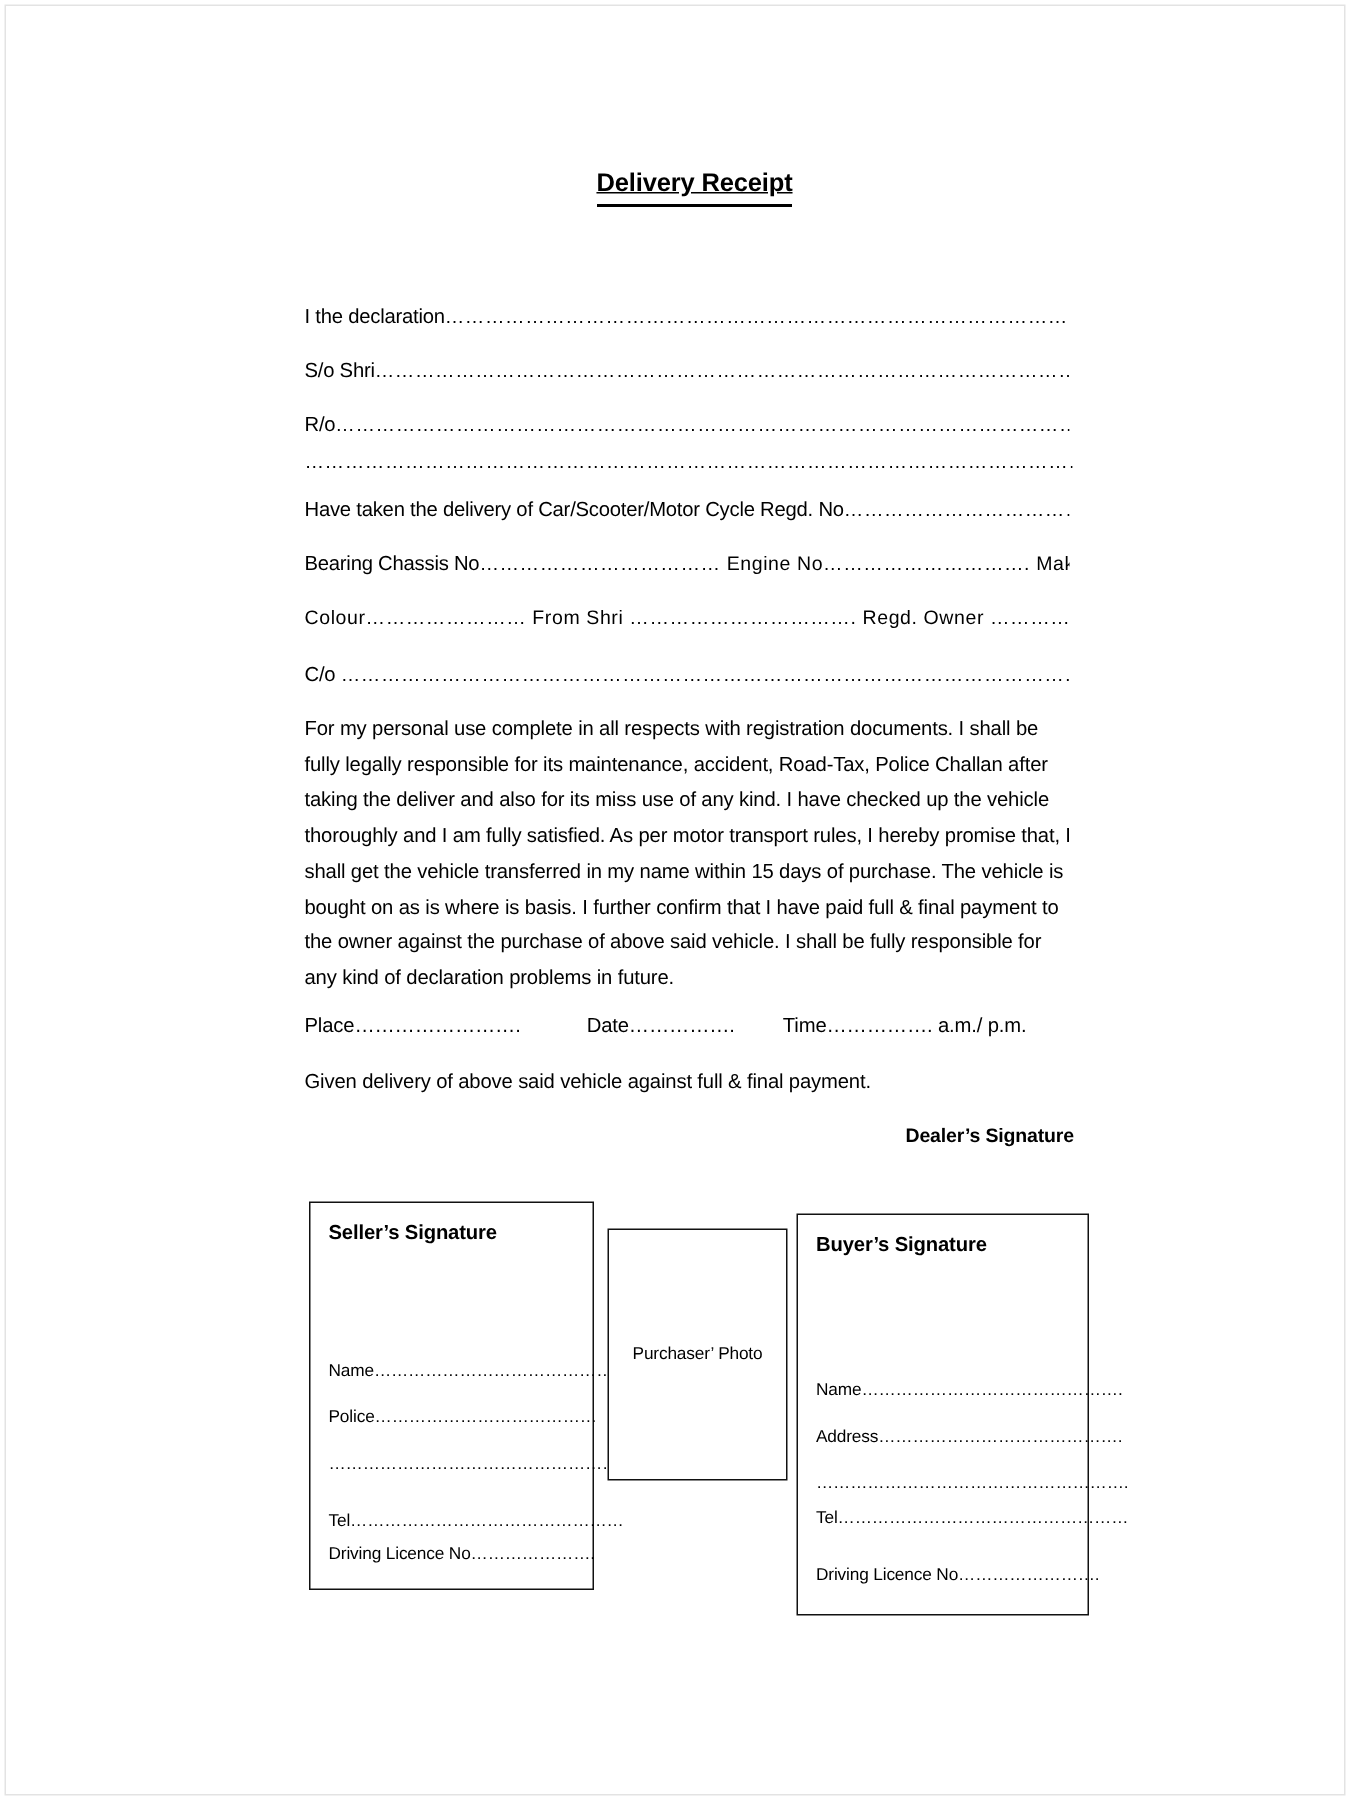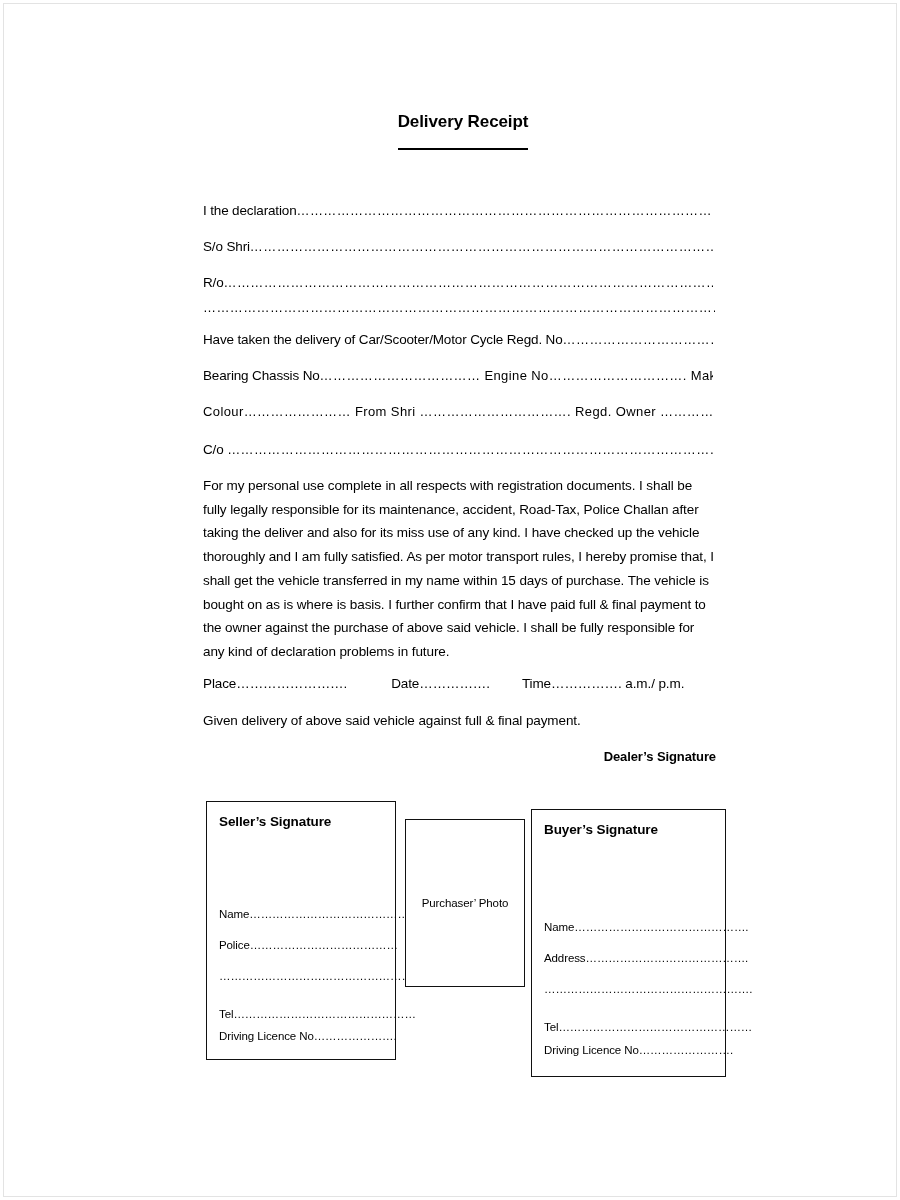--- a/index.html
+++ b/index.html
@@ -36,21 +36,22 @@
     left: 0;
     top: 108px;
     width: 520px;
     text-align: center;
     font-size: 17px;
     font-weight: bold;
     letter-spacing: -0.1px;
   }
   .title span {
     border-bottom: 2px solid #000;
-    padding-bottom: 17px;
+    padding-bottom: 5px;
+    text-decoration: underline;
   }
 
   
   .formline {
     position: absolute;
     left: 0;
     width: 510px;
     font-size: 13.5px;
     line-height: 16px;
     white-space: nowrap;
@@ -236,17 +237,17 @@
 
   <div id="photo-box">
     <div class="photo-label">Purchaser’ Photo</div>
   </div>
 
   <div class="sigbox" id="buyer-box">
     <div class="sigbox-title" style="top:12px;">Buyer’s Signature</div>
     <div class="sigfield" style="top:111px;">Name……………………………………….</div>
     <div class="sigfield" style="top:142px;">Address…………………………………….</div>
     <div class="sigfield" style="top:173px;">……………………………………………….</div>
-    <div class="sigfield" style="top:211px;">Tel……………………………………………</div>
+    <div class="sigfield" style="top:196px;">Tel……………………………………………</div>
     <div class="sigfield" style="top:234px;">Driving Licence No…………………….</div>
   </div>
 
 </div>
 
 </body></html>

